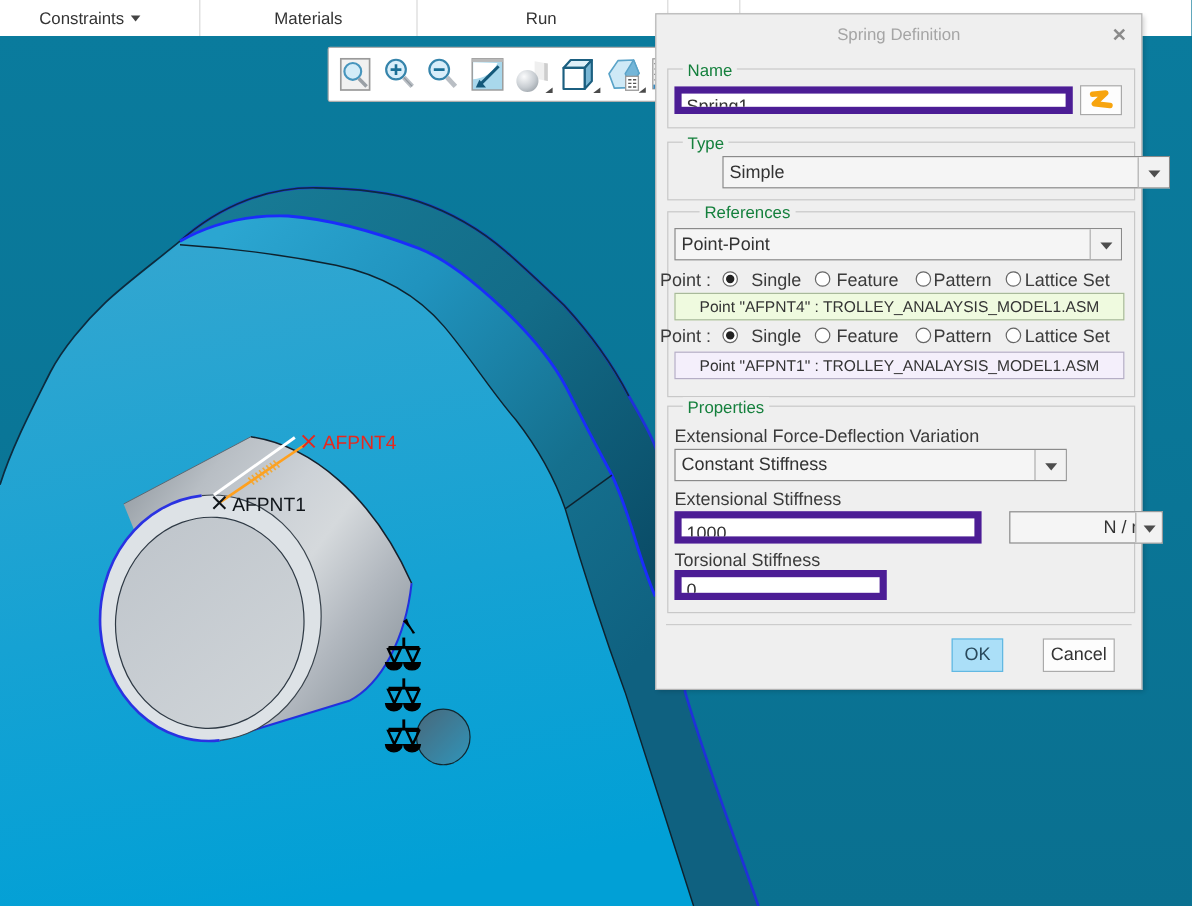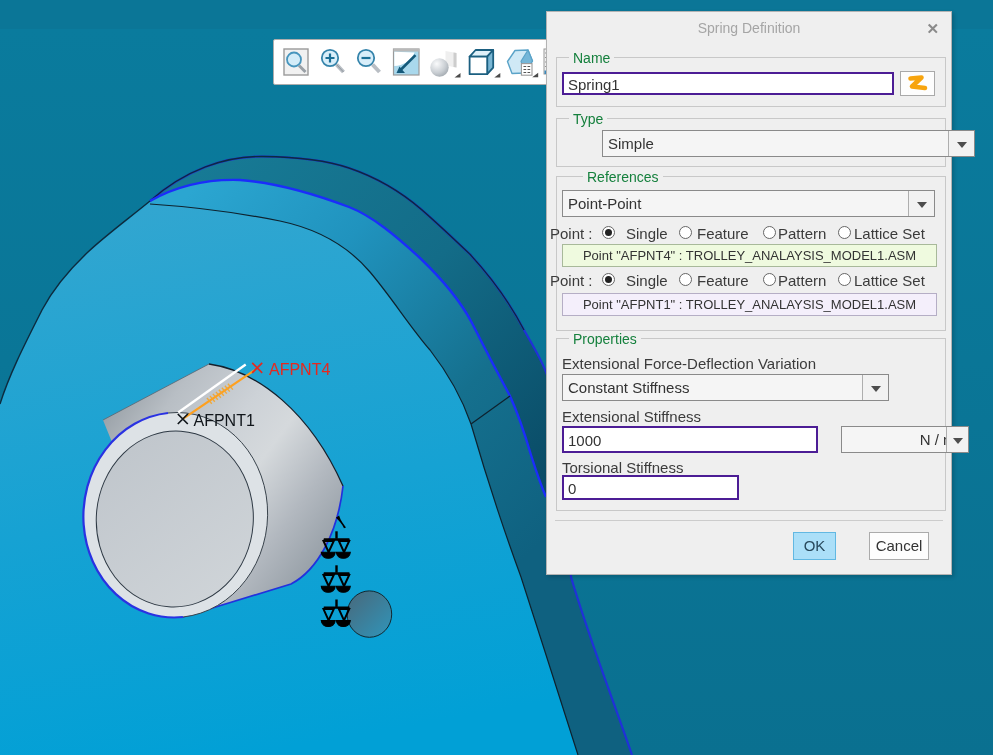--- a/index.html
+++ b/index.html
@@ -12,21 +12,21 @@
   .tsep{position:absolute;top:0;width:1px;height:30px;background:#d9d9d9;}
   
   #toolbar{position:absolute;left:273px;top:39px;width:287px;height:44px;background:#fff;
     border:1px solid #adadad;border-radius:2px;}
   
   #dlg{position:absolute;left:546px;top:11px;width:406px;height:564px;background:#efefef;
     border:1px solid #b3b3b3;box-sizing:border-box;box-shadow:2px 2px 4px rgba(0,0,0,0.18);}
   .grp{position:absolute;border:1px solid #c8c8c8;}
   .grplbl{position:absolute;font-size:14px;color:#15803d;background:#efefef;padding:0 4px;}
   .lbl{position:absolute;font-size:15px;color:#3b3b3b;white-space:nowrap;}
-  .tin{position:absolute;background:#fff;border:2px solid #4c1d95;box-sizing:border-box;
+  .tin{position:absolute;background:#fff;border:6px solid #4c1d95;box-sizing:border-box;
     font-size:15px;color:#333;padding:0 0 0 4px;line-height:21px;white-space:nowrap;overflow:hidden;}
   .combo{position:absolute;background:#f5f5f5;border:1px solid #8a8a8a;box-sizing:border-box;
     font-size:15px;color:#333;line-height:25px;white-space:nowrap;}
   .combo .ct{padding-left:5px;}
   .cbtn{position:absolute;right:0;top:0;bottom:0;width:25px;border-left:1px solid #aeaeae;background:#f2f2f2;}
   .cbtn:after{content:"";position:absolute;left:50%;top:50%;margin:-2px 0 0 -5px;
     border:5px solid transparent;border-top:6px solid #4d4d4d;border-bottom:0;}
   .rad{position:absolute;width:13px;height:13px;border:1px solid #666;border-radius:50%;
     background:#fff;box-sizing:border-box;}
   .rad.on:after{content:"";position:absolute;left:2px;top:2px;width:7px;height:7px;border-radius:50%;background:#222;}
@@ -117,20 +117,29 @@
     <text x="193.5" y="425.5" font-size="16" fill="#10151A" font-family="Liberation Sans,sans-serif">AFPNT1</text>
 
     <ellipse cx="369.4" cy="614.1" rx="22.3" ry="23.2" fill="url(#holeGrad)" stroke="#12272F" stroke-width="1"></ellipse>
 
     <path d="M346,527.5 C342,522 340,519 339.2,515.5 L335.8,517.8 C338.6,520.2 342,524 344,528.2 Z" fill="#000"></path>
     <use href="#scaleIcon" x="320.8" y="530.7"></use>
     <use href="#scaleIcon" x="320.8" y="564.7"></use>
     <use href="#scaleIcon" x="320.8" y="598.9"></use>
   </svg>
 
+  <div id="tabbar">
+    <div class="tab" style="left:20px;width:110px;">Constraints <span style="display:inline-block;vertical-align:2px;border:4px solid transparent;border-top:5px solid #444;border-bottom:0;margin-left:2px;"></span></div>
+    <div class="tab" style="left:207px;width:100px;">Materials</div>
+    <div class="tab" style="left:401px;width:100px;">Run</div>
+    <div class="tsep" style="left:166px;"></div>
+    <div class="tsep" style="left:347px;"></div>
+    <div class="tsep" style="left:556px;"></div>
+    <div class="tsep" style="left:616px;"></div>
+  </div>
 
   <div id="toolbar">
     <svg width="287" height="44" viewBox="0 0 287 44">
       <defs>
         <radialGradient id="sphG" cx="0.35" cy="0.3" r="0.9">
           <stop offset="0" stop-color="#fafbfc"></stop>
             <stop offset="0.55" stop-color="#c8cdd2"></stop>
             <stop offset="1" stop-color="#8f979e"></stop>
         </radialGradient>
       </defs>

